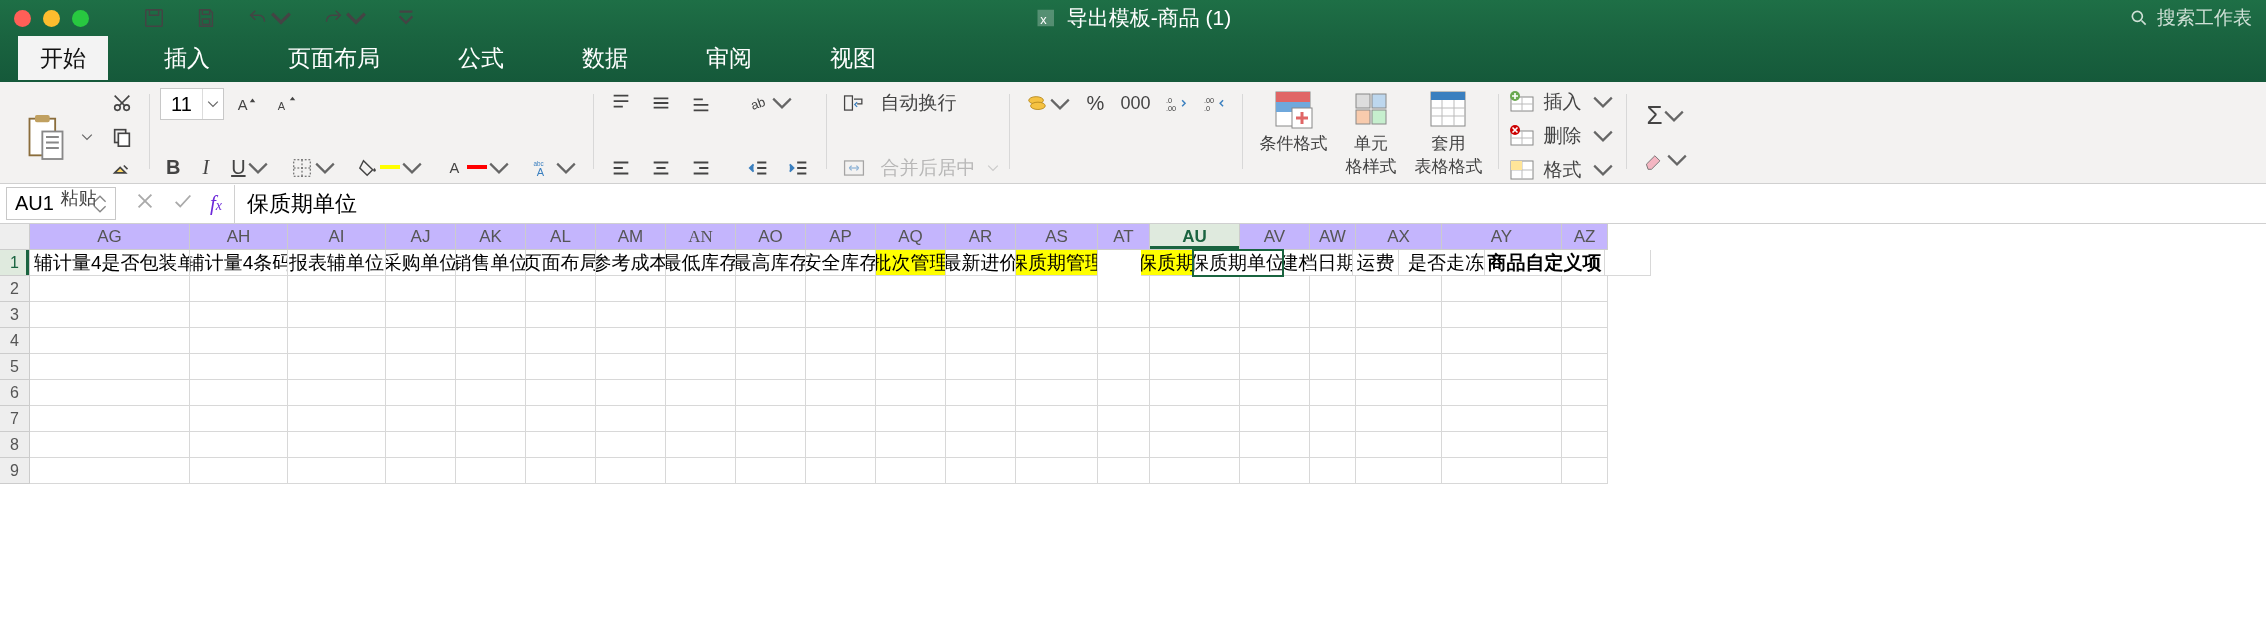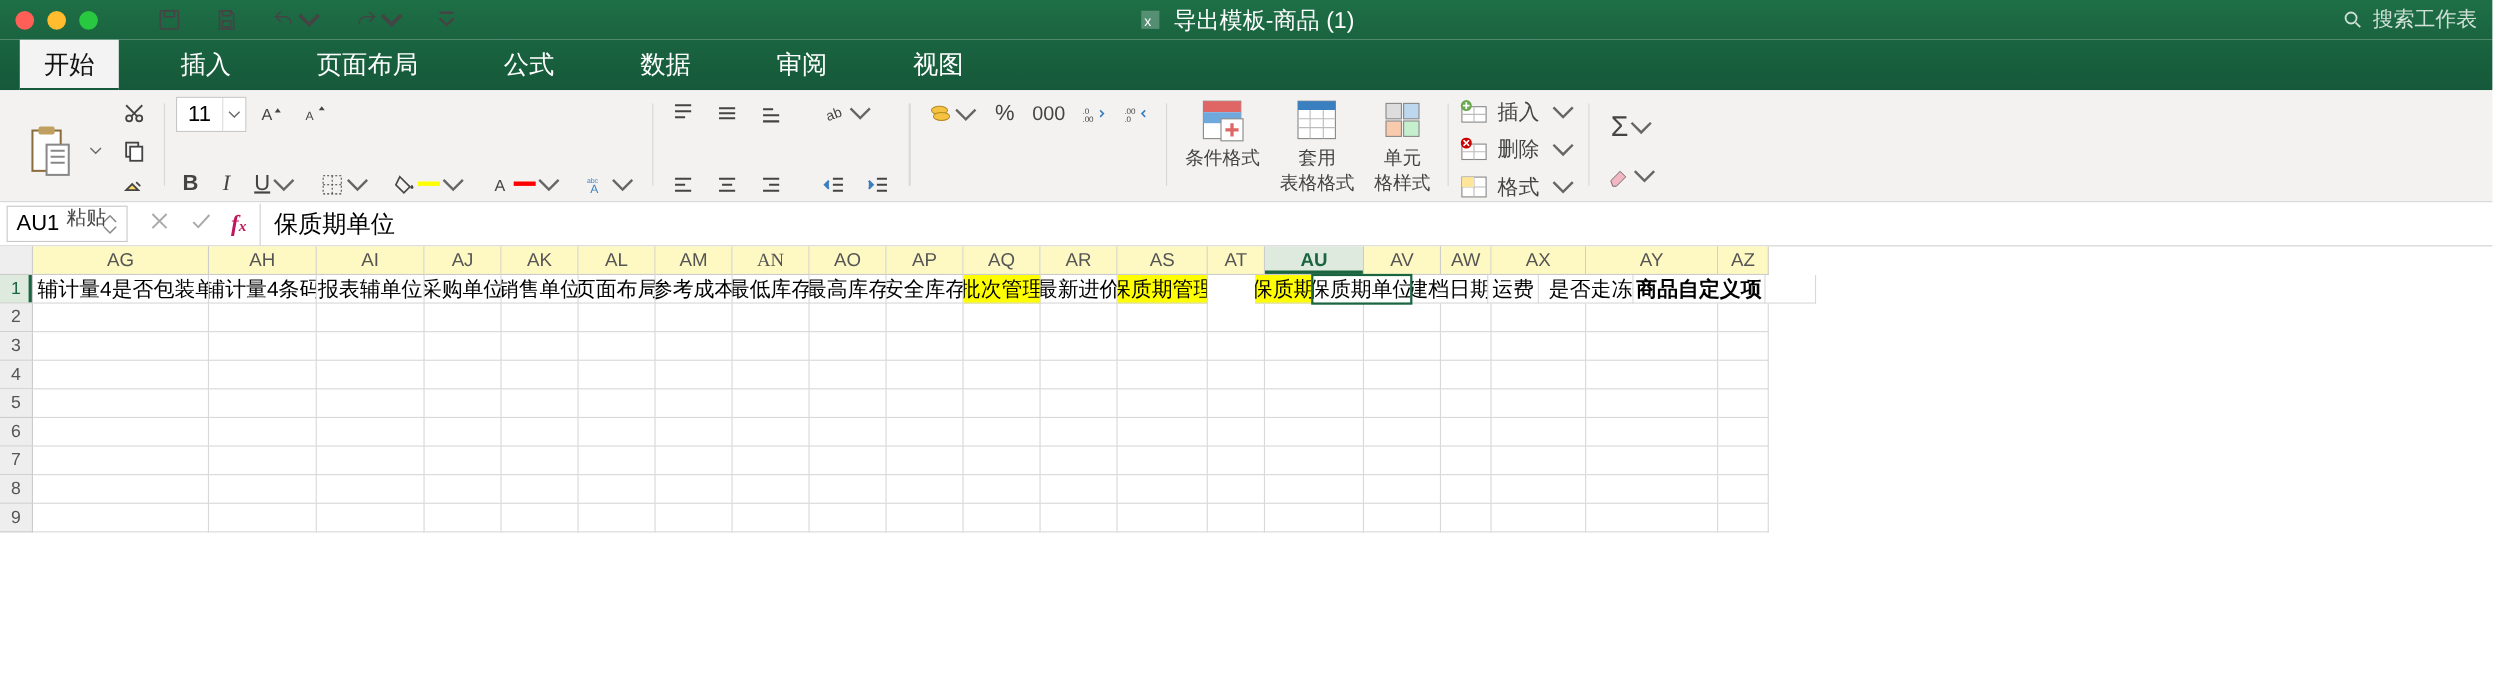--- a/index.html
+++ b/index.html
@@ -36,27 +36,27 @@
   .stylebtn svg { width: 42px; height: 42px; }
   .cellsrow { display: flex; align-items: center; gap: 8px; font-size: 19px; color: #444; }
   .cellsrow svg { width: 26px; height: 22px; }
   
   .fbar { height: 40px; border-bottom: 1px solid #d0d0d0; display: flex; align-items: center; background: #fff; }
   .namebox { width: 110px; border: 1px solid #c8c8c8; margin: 0 6px; padding: 4px 8px; font-size: 20px; display: flex; justify-content: space-between; align-items: center; }
   .fbar .spin { display:flex; flex-direction:column; gap:0px; color:#888;}
   .fbar .spin svg{width:14px;height:10px;}
   .fbtns { display: flex; gap: 16px; padding: 0 12px; color: #888; align-items:center;}
   .fbtns svg { width: 22px; height: 22px; }
-  .fx { font-style: italic; font-family: "Times New Roman", serif; font-size: 21px; color:#be185d;font-weight:bold;}
+  .fx { font-style: italic; font-family: "Times New Roman", serif; font-size: 21px; color:#6d28d9;}
   .fval { border-left: 1px solid #d0d0d0; padding: 4px 12px; font-size: 22px; flex: 1; }
   
   .grid { position: relative; }
   .selectall { position: absolute; left: 0; top: 0; width: 30px; height: 26px; background: #eee; border-right: 1px solid #ccc; border-bottom: 1px solid #ccc; }
   .colhdrs { display: flex; margin-left: 30px; height: 26px; }
-  .colhdr { border-right: 1px solid #ccc; border-bottom: 1px solid #ccc; background: #fef9c3; font-size: 17px; color: #555; display: flex; align-items: center; justify-content: center; }
+  .colhdr { border-right: 1px solid #ccc; border-bottom: 1px solid #ccc; background: #c4b5fd; font-size: 17px; color: #555; display: flex; align-items: center; justify-content: center; }
   .colhdr.sel { background: #dfeade; color: #1a6440; box-shadow: inset 0 -3px 0 #1a6440; font-weight: 600; }
   .rows { }
   .row-g { display: flex; height: 26px; }
   .rowhdr { width: 30px; background: #eee; border-right: 1px solid #ccc; border-bottom: 1px solid #ccc; font-size: 16px; color: #555; display: flex; align-items: center; justify-content: center; }
   .rowhdr.sel { background: #dfeade; color: #1a6440; box-shadow: inset -3px 0 0 #1a6440; }
   .cell { border-right: 1px solid #d8d8d8; border-bottom: 1px solid #d8d8d8; font-size: 19px; padding: 1px 4px; overflow: hidden; white-space: nowrap; display:flex; align-items:center; justify-content:center;}
   .cell.hl { background: #ffff00; }
   .cell.selcell { outline: 2px solid #1a6440; outline-offset: -1px; position: relative; z-index: 2; }
   .cell.left { justify-content:flex-start;}
   
@@ -307,20 +307,45 @@
       <span class="btn">
           <svg viewBox="0 0 24 24" stroke="#444" stroke-width="2" fill="none">
             <path d="M10 6h10M10 12h10M10 18h10"></path>
             <path d="M2 8l4 4-4 4" fill="#3a7fbf" stroke="#3a7fbf"></path>
           </svg>
         </span>
     </div>
   </div>
   <div class="grpsep"></div>
 
+  <div class="group" style="min-width:170px;">
+    <div class="row" style="gap:10px;">
+      <span class="btn">
+          <svg viewBox="0 0 28 22" fill="none" stroke="#444" stroke-width="1.6">
+            <rect x="2" y="2" width="10" height="18"></rect>
+            <path d="M14 6h10v6h-6"></path>
+            <path d="M18 16l-3-3 3-3" stroke="#3a7fbf"></path>
+          </svg>
+        </span>
+      <span style="font-size:19px;color:#444">自动换行</span>
+    </div>
+    <div class="row" style="gap:10px;opacity:.55;">
+      <span class="btn">
+          <svg viewBox="0 0 28 22" fill="none" stroke="#666" stroke-width="1.6">
+            <rect x="2" y="2" width="24" height="18"></rect>
+            <path d="M8 11h12" stroke="#3a7fbf"></path>
+            <path d="M8 11l3-3M8 11l3 3M20 11l-3-3M20 11l-3 3" stroke="#3a7fbf"></path>
+          </svg>
+        </span>
+      <span style="font-size:19px;color:#888">合并后居中</span>
+      <svg class="drop-caret" viewBox="0 0 10 10">
+          <path d="M1 3l4 4 4-4" fill="none" stroke="#aaa"></path>
+        </svg>
+    </div>
+  </div>
   <div class="grpsep"></div>
 
   <div class="group">
     <div class="row" style="gap:4px;">
       <span class="btn">
           <svg viewBox="0 0 24 24">
             <ellipse cx="11" cy="8" rx="8" ry="4" fill="#f5c242" stroke="#b88a1f"></ellipse>
             <ellipse cx="13" cy="14" rx="8" ry="4" fill="#f5c242" stroke="#b88a1f"></ellipse>
           </svg>
           <svg class="drop-caret" viewBox="0 0 10 10">
@@ -358,36 +383,36 @@
             <rect x="4" y="4" width="34" height="34" fill="#fff" stroke="#888"></rect>
             <rect x="4" y="4" width="34" height="10" fill="#e06666"></rect>
             <rect x="4" y="14" width="34" height="10" fill="#6fa8dc"></rect>
             <rect x="20" y="20" width="20" height="20" fill="#fff" stroke="#888"></rect>
             <path d="M24 30h12M30 24v12" stroke="#e06666" stroke-width="3"></path>
           </svg>
         <span>条件格式</span>
       </div>
       <div class="stylebtn">
         <svg viewBox="0 0 42 42">
-            <rect x="4" y="4" width="34" height="34" fill="#fff" stroke="#888"></rect>
-            <rect x="4" y="4" width="34" height="8" fill="#3a7fbf"></rect>
-            <path d="M4 20h34M4 28h34M15 12v26M27 12v26" stroke="#bbb"></path>
-          </svg>
-        <span style="white-space:pre;text-align:center">套用
-表格格式</span>
-      </div>
-      <div class="stylebtn">
-        <svg viewBox="0 0 42 42">
             <rect x="6" y="6" width="14" height="14" fill="#ddd" stroke="#888"></rect>
             <rect x="22" y="6" width="14" height="14" fill="#bdd7ee" stroke="#888"></rect>
             <rect x="6" y="22" width="14" height="14" fill="#f8cbad" stroke="#888"></rect>
             <rect x="22" y="22" width="14" height="14" fill="#c6efce" stroke="#888"></rect>
           </svg>
         <span style="white-space:pre;text-align:center">单元
 格样式</span>
+      </div>
+      <div class="stylebtn">
+        <svg viewBox="0 0 42 42">
+            <rect x="4" y="4" width="34" height="34" fill="#fff" stroke="#888"></rect>
+            <rect x="4" y="4" width="34" height="8" fill="#3a7fbf"></rect>
+            <path d="M4 20h34M4 28h34M15 12v26M27 12v26" stroke="#bbb"></path>
+          </svg>
+        <span style="white-space:pre;text-align:center">套用
+表格格式</span>
       </div>
     </div>
   </div>
   <div class="grpsep"></div>
 
   <div class="group" style="justify-content:center;gap:8px;">
     <div class="cellsrow">
       <svg viewBox="0 0 26 22">
           <rect x="2" y="6" width="22" height="14" fill="#fff" stroke="#888"></rect>
           <path d="M2 13h22M13 6v14" stroke="#bbb"></path>

